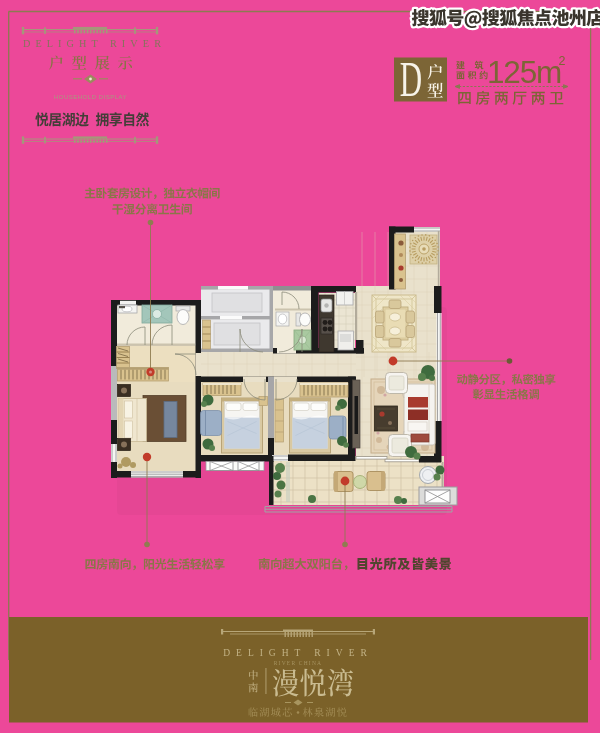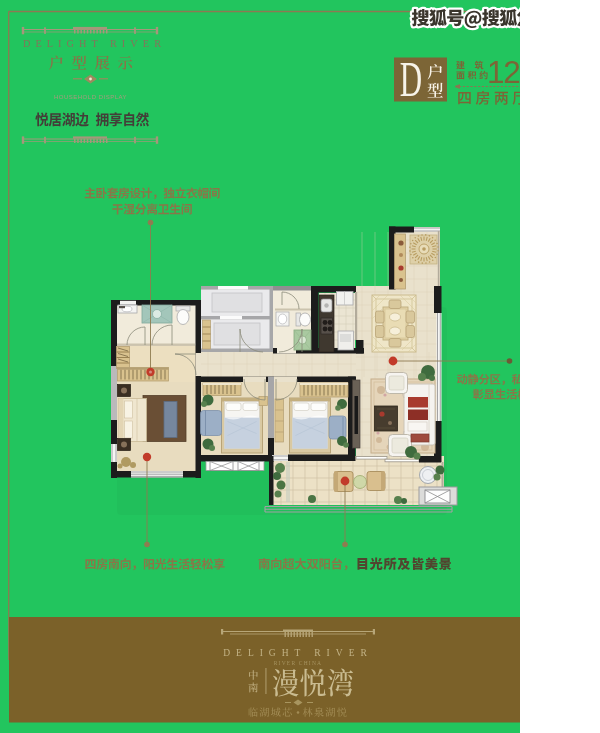--- a/index.html
+++ b/index.html
@@ -1,16 +1,16 @@
 <!DOCTYPE html>
 <html><head><meta charset="utf-8">
 <style>
 html,body{margin:0;padding:0;background:#ffffff;}
 body{width:600px;height:733px;font-family:"Liberation Sans",sans-serif;}
-.page{position:relative;width:520px;height:733px;overflow:hidden;background:#22c55e;}
+.page{position:relative;width:600px;height:733px;overflow:hidden;background:#ec4899;}
 svg{position:absolute;left:0;top:0;}
 </style></head><body>
 <div class="page">
 <svg width="600" height="733" viewBox="0 0 600 733">
 
 <g fill="none" stroke="#8d7a52" stroke-width="1.3">
         <line x1="8.5" y1="11.5" x2="591" y2="11.5"></line>
         <line x1="8.7" y1="11.5" x2="8.7" y2="660"></line>
         <line x1="590.6" y1="11.5" x2="590.6" y2="660"></line>
       </g>

